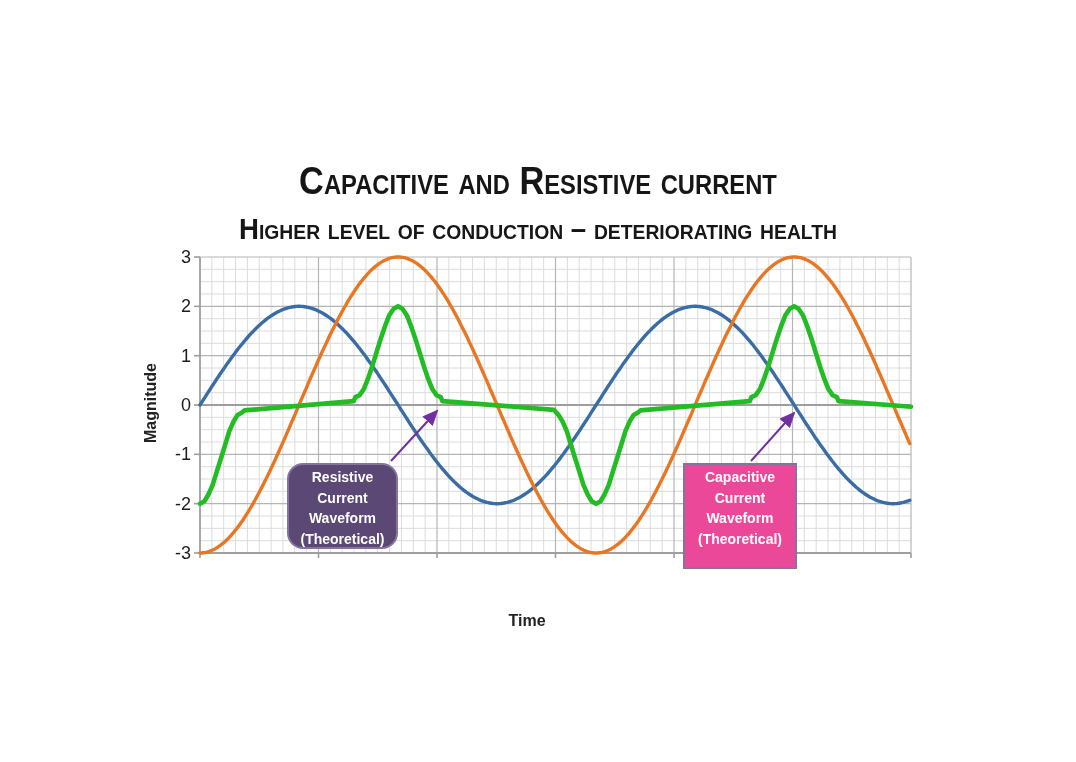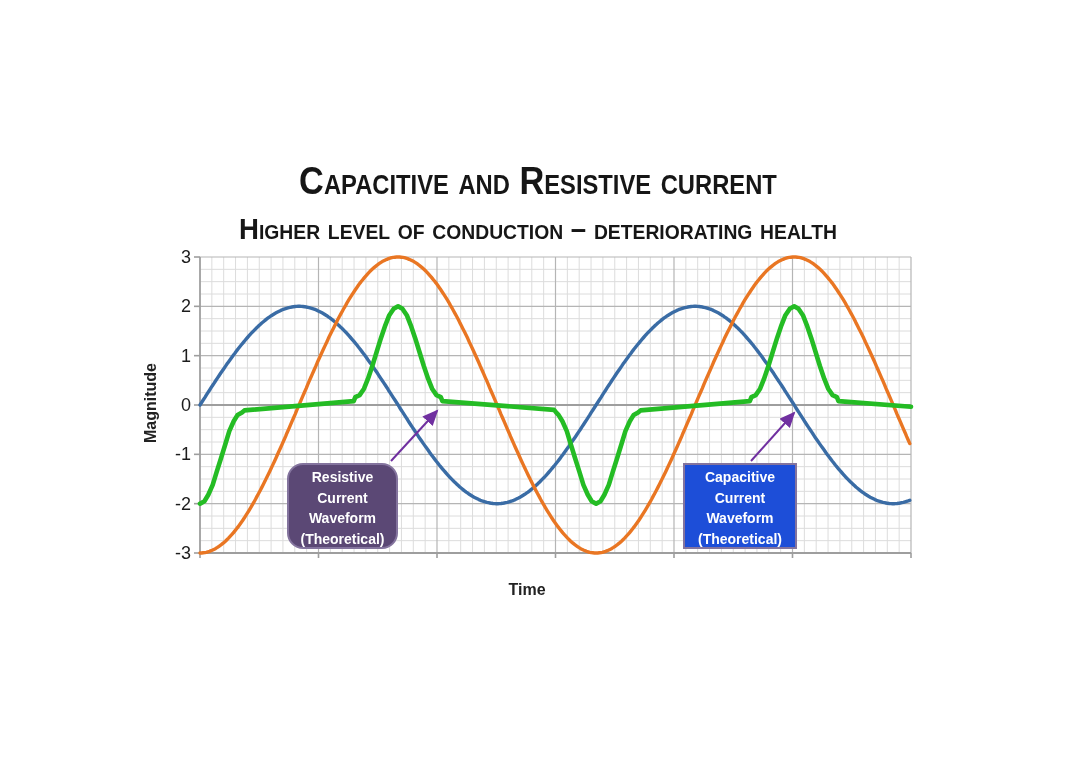--- a/index.html
+++ b/index.html
@@ -22,21 +22,21 @@
   .y-tick{
     position:absolute;width:70px;text-align:right;
     font-size:18px;font-weight:500;color:#1c1c1c;line-height:22px;
   }
   .y-axis-title{
     position:absolute;left:96px;top:394px;width:110px;text-align:center;
     font-size:16px;font-weight:700;color:#222;
     transform:rotate(-90deg);transform-origin:center;
   }
   .x-axis-title{
-    position:absolute;left:457px;top:581px;width:140px;text-align:center;
+    position:absolute;left:457px;top:612px;width:140px;text-align:center;
     font-size:16px;font-weight:700;color:#222;
   }
   .callout{
     position:absolute;box-sizing:border-box;border:2px solid #84749E;
     text-align:center;font-size:14px;font-weight:700;line-height:20.5px;
     padding-top:2px;color:#fff;
   }
 </style>
 </head>
 <body>
@@ -179,18 +179,18 @@
 
 <div class="x-axis-title">Time</div>
 
 <div class="callout" id="callout-0" style="left: 287px; top: 463px; width: 111px; height: 86px; background: rgb(91, 72, 117); border-color: rgb(132, 116, 158); color: rgb(255, 255, 255); border-radius: 16px;">
   <div>Resistive</div>
   <div>Current</div>
   <div>Waveform</div>
   <div>(Theoretical)</div>
 </div>
 
-<div class="callout" id="callout-1" style="left: 683px; top: 463px; width: 114px; height: 86px; background: #1d4ed8; border-color: rgb(132, 116, 158); color: rgb(255, 255, 255);">
+<div class="callout" id="callout-1" style="left: 683px; top: 463px; width: 114px; height: 106px; background: #ec4899; border-color: rgb(132, 116, 158); color: rgb(255, 255, 255);">
   <div>Capacitive</div>
   <div>Current</div>
   <div>Waveform</div>
   <div>(Theoretical)</div>
 </div>
 
 </body></html>

